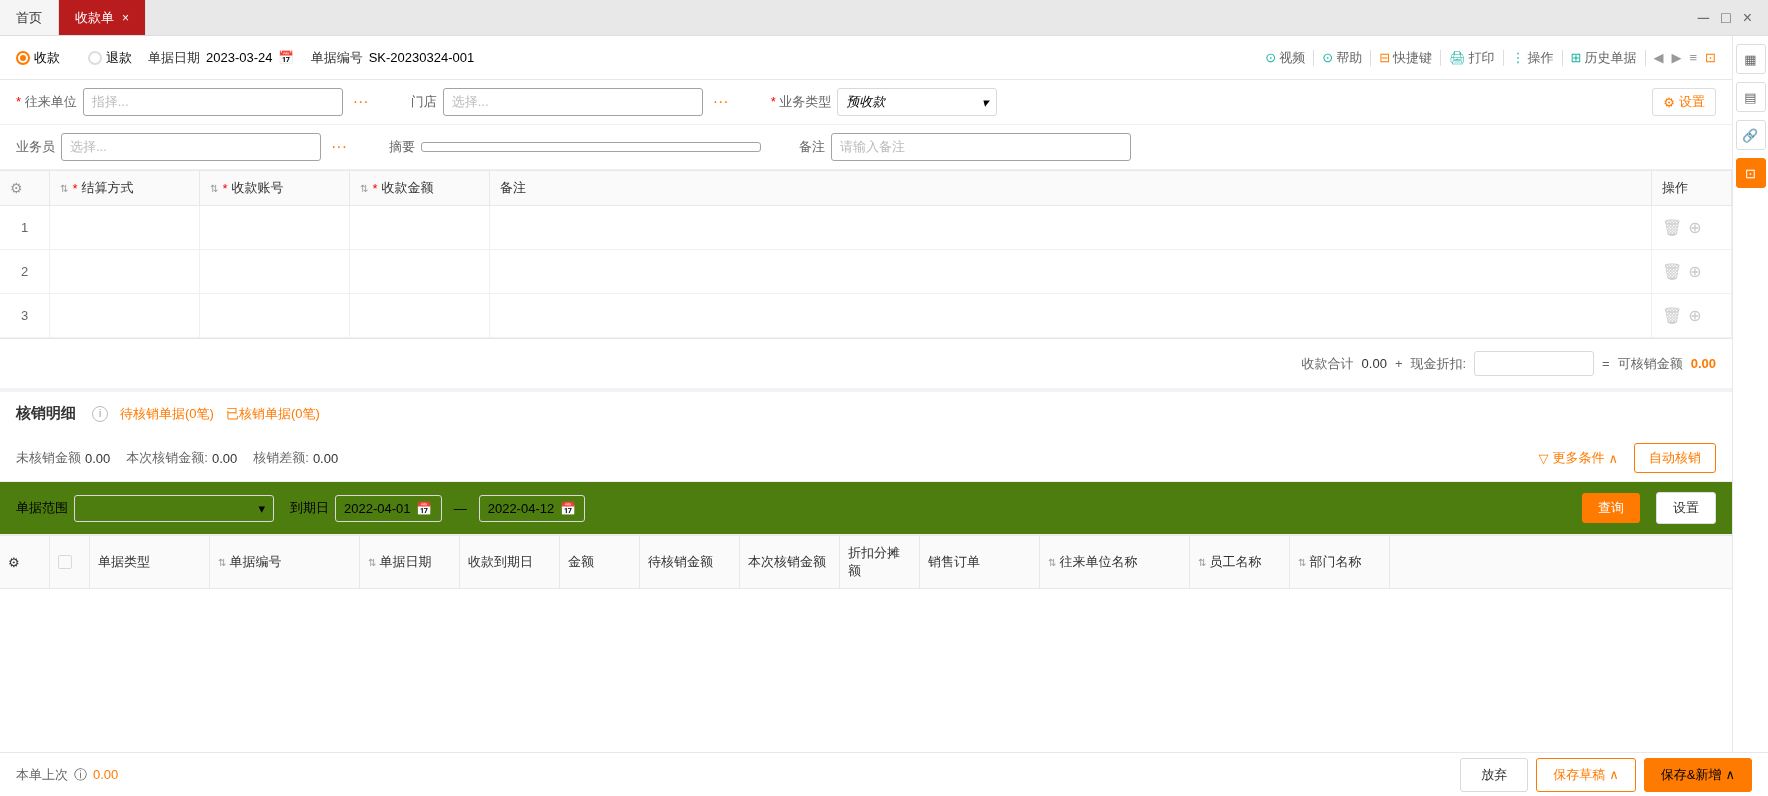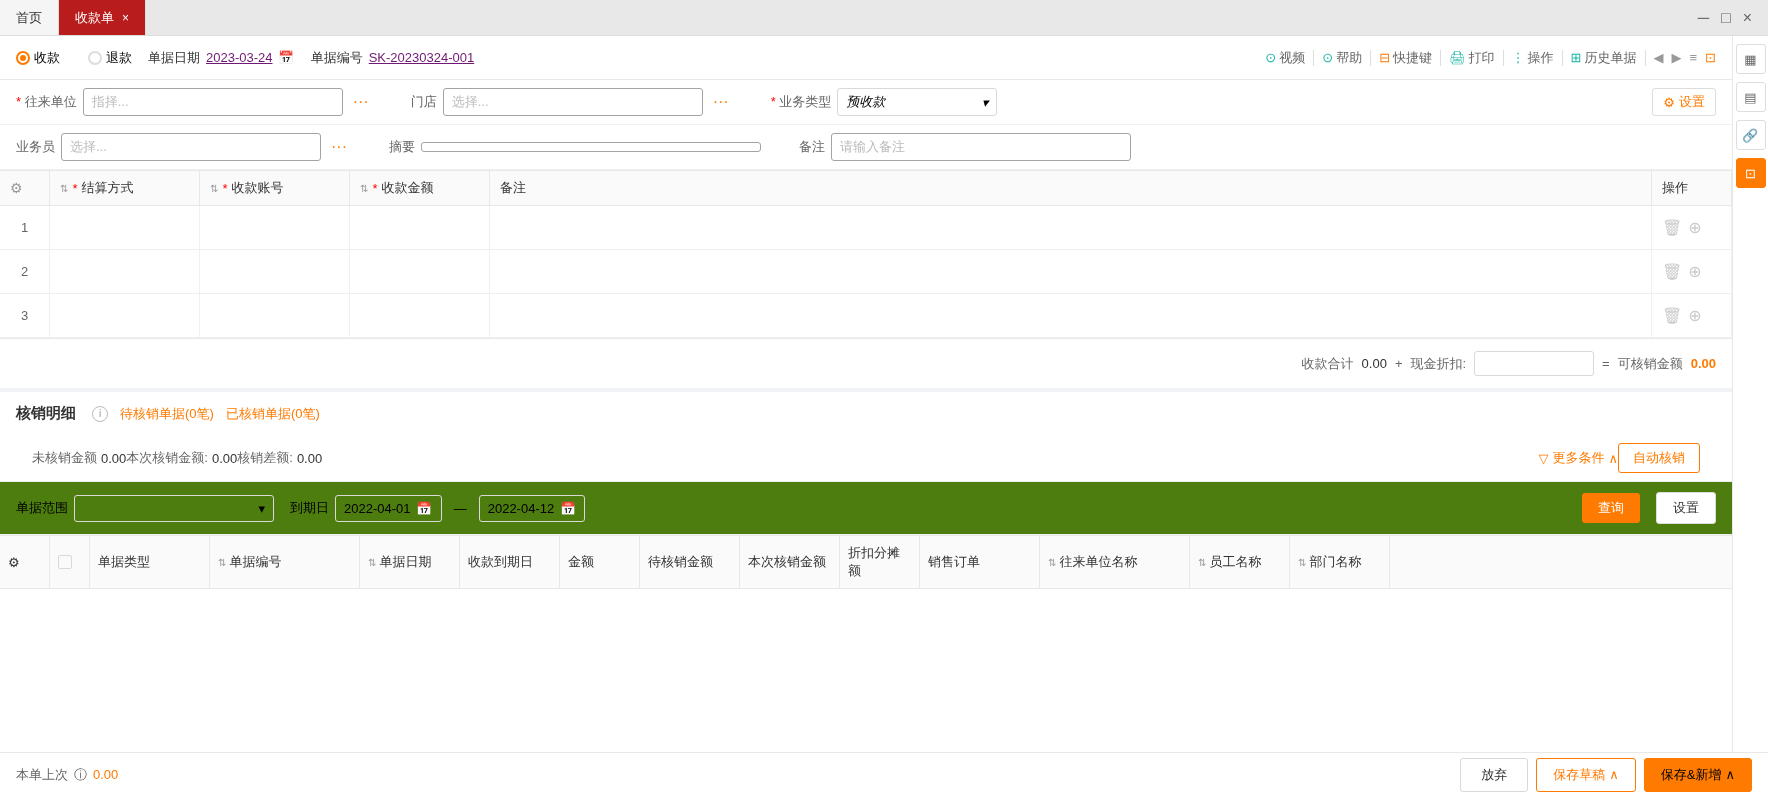--- a/index.html
+++ b/index.html
@@ -52,21 +52,21 @@
       border-bottom: 1px solid #e8e8e8; gap: 16px; height: 44px;
     }
     .radio-group { display: flex; gap: 28px; align-items: center; }
     .radio-item { display: flex; align-items: center; gap: 4px; cursor: pointer; }
     .radio-dot { width: 14px; height: 14px; border-radius: 50%; border: 2px solid #ddd; display: flex; align-items: center; justify-content: center; }
     .radio-dot.checked { border-color: #ff7a00; background: #fff; }
     .radio-dot.checked::after { content: ''; width: 6px; height: 6px; border-radius: 50%; background: #ff7a00; }
 
     .toolbar-field { display: flex; align-items: center; gap: 6px; }
     .toolbar-label { color: #333; white-space: nowrap; }
-    .toolbar-value { color: #701a75; text-decoration: underline; }
+    .toolbar-value { color: #000000; }
     .toolbar-icon { color: #17b3a3; cursor: pointer; }
 
     .toolbar-actions { margin-left: auto; display: flex; align-items: center; gap: 8px; }
     .toolbar-action-item { display: flex; align-items: center; gap: 3px; cursor: pointer; color: #666; white-space: nowrap; }
     .toolbar-action-item .icon { color: #17b3a3; }
     .toolbar-action-item.highlight .icon { color: #ff7a00; }
     .divider-v { width: 1px; height: 16px; background: #ddd; }
 
     
     .form-row {
@@ -131,21 +131,21 @@
       border-top: 4px solid #f0f2f5; background: #fff;
     }
     .section-title { font-size: 15px; font-weight: bold; color: #333; }
     .section-tab {
       color: #ff7a00; cursor: pointer; font-size: 13px;
     }
     .info-icon { width: 16px; height: 16px; border-radius: 50%; border: 1px solid #bbb; display: inline-flex; align-items: center; justify-content: center; font-size: 10px; color: #999; margin-left: 4px; }
 
     
     .stats-row {
-      display: flex; align-items: center; padding: 8px 32px; 
+      display: flex; align-items: center; padding: 8px 16px; gap: 16px;
       background: #fff; border-bottom: 1px solid #f0f0f0;
     }
     .stat-item { display: flex; align-items: center; gap: 4px; color: #666; }
     .stat-value { color: #333; }
     .more-conditions { margin-left: auto; display: flex; align-items: center; gap: 4px; color: #ff7a00; cursor: pointer; }
     .auto-btn {
       background: #fff; border: 1px solid #ff7a00; color: #ff7a00; border-radius: 3px;
       padding: 5px 14px; cursor: pointer;
     }
 

